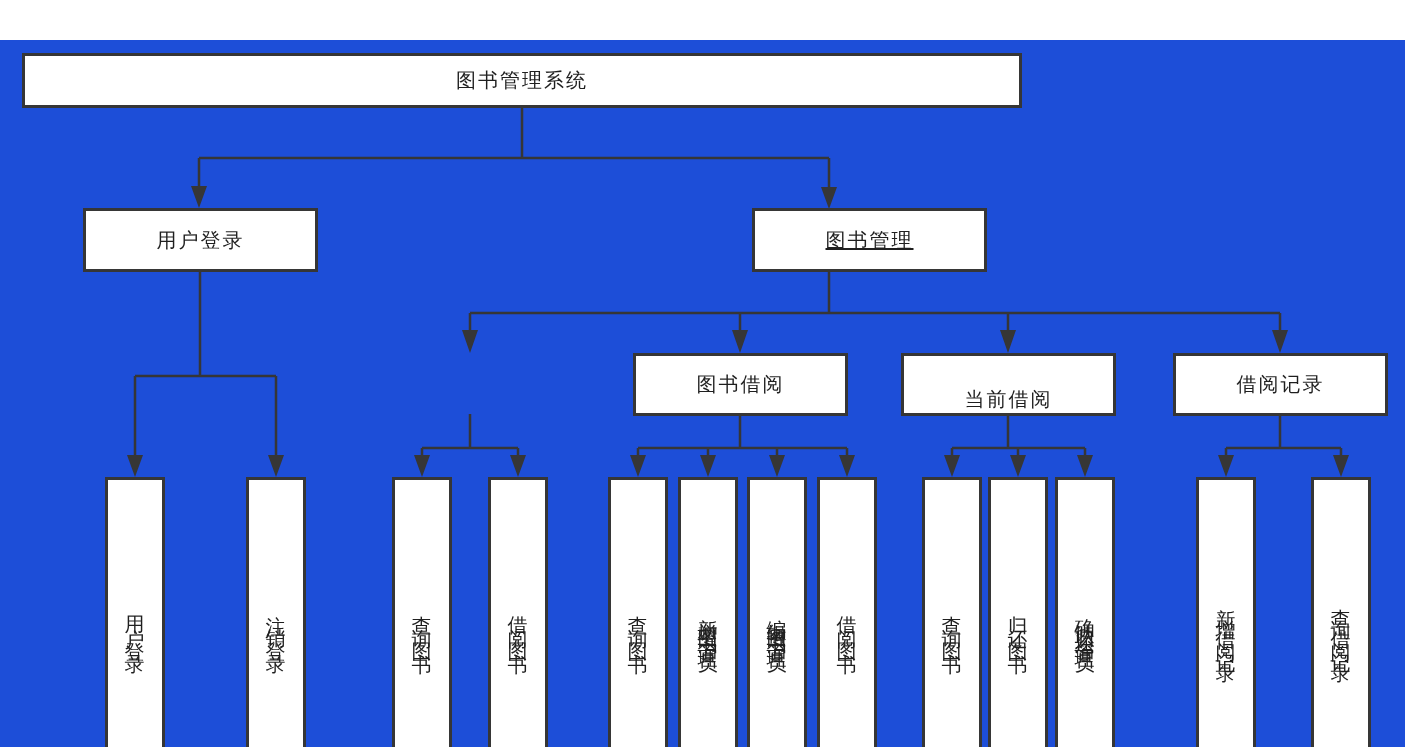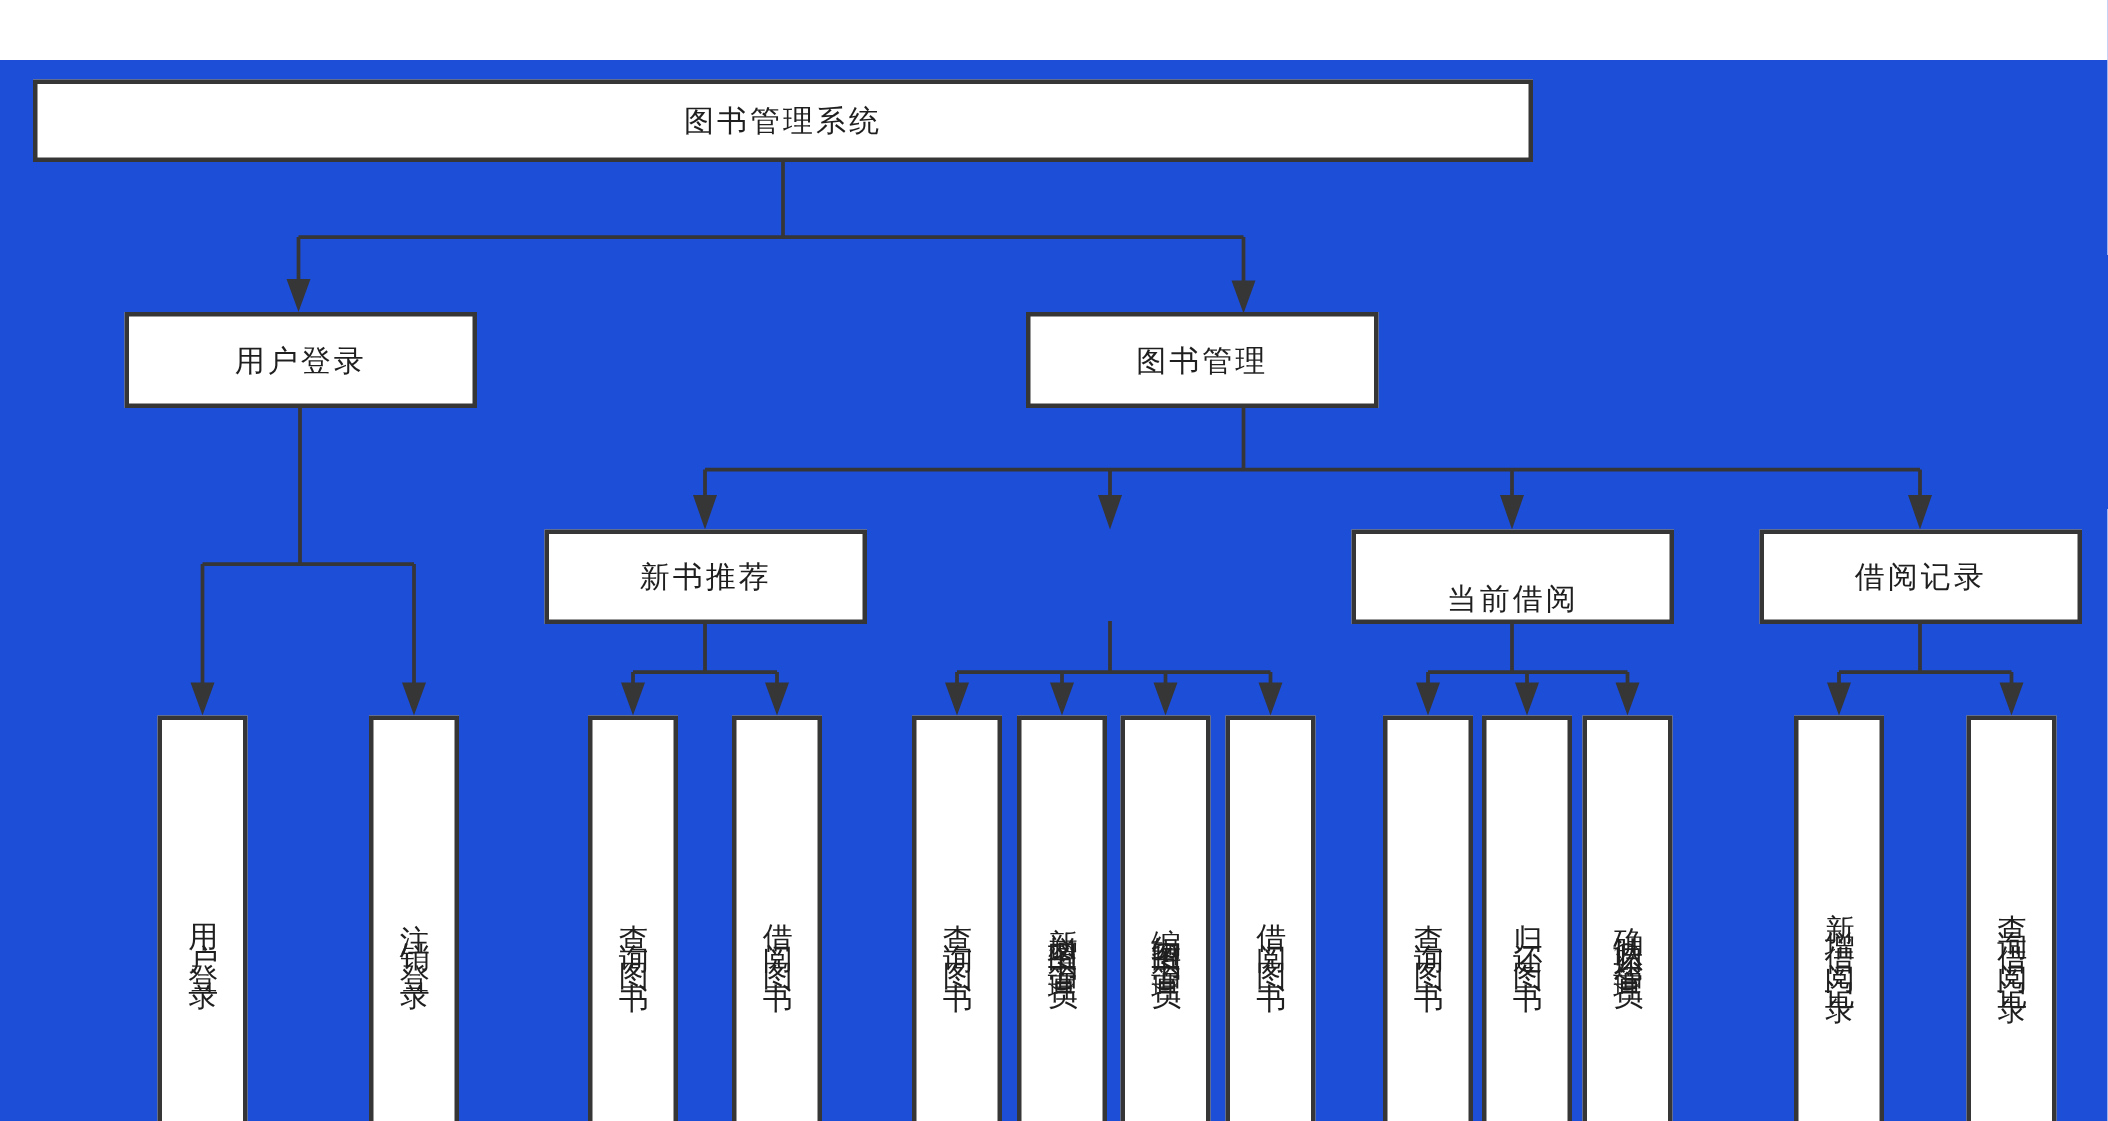--- a/index.html
+++ b/index.html
@@ -82,26 +82,26 @@
       M1333,415 H1349 L1341,437 Z"></path>
   </svg>
 
   <div class="box root">
     <span class="hlabel">图书管理系统</span>
   </div>
 
   <div class="box lvl2" style="left:83px;">
     <span class="hlabel">用户登录</span>
   </div>
-  <div class="box lvl2" style="left:684px;">
+  <div class="box lvl2" style="left:752px;text-decoration:underline;">
     <span class="hlabel">图书管理</span>
   </div>
 
-  <div class="box lvl3" style="left:363px;">
-    <span class="hlabel">新书推荐</span>
+  <div class="box lvl3" style="left:633px;">
+    <span class="hlabel">图书借阅</span>
   </div>
   <div class="box lvl3" style="left:901px;align-items:flex-end;">
     <span class="hlabel">当前借阅</span>
   </div>
   <div class="box lvl3" style="left:1173px;text-align:right;">
     <span class="hlabel">借阅记录</span>
   </div>
 
   <div class="box leaf" style="left:105px;">
     <span class="vtext">用户登录</span>

